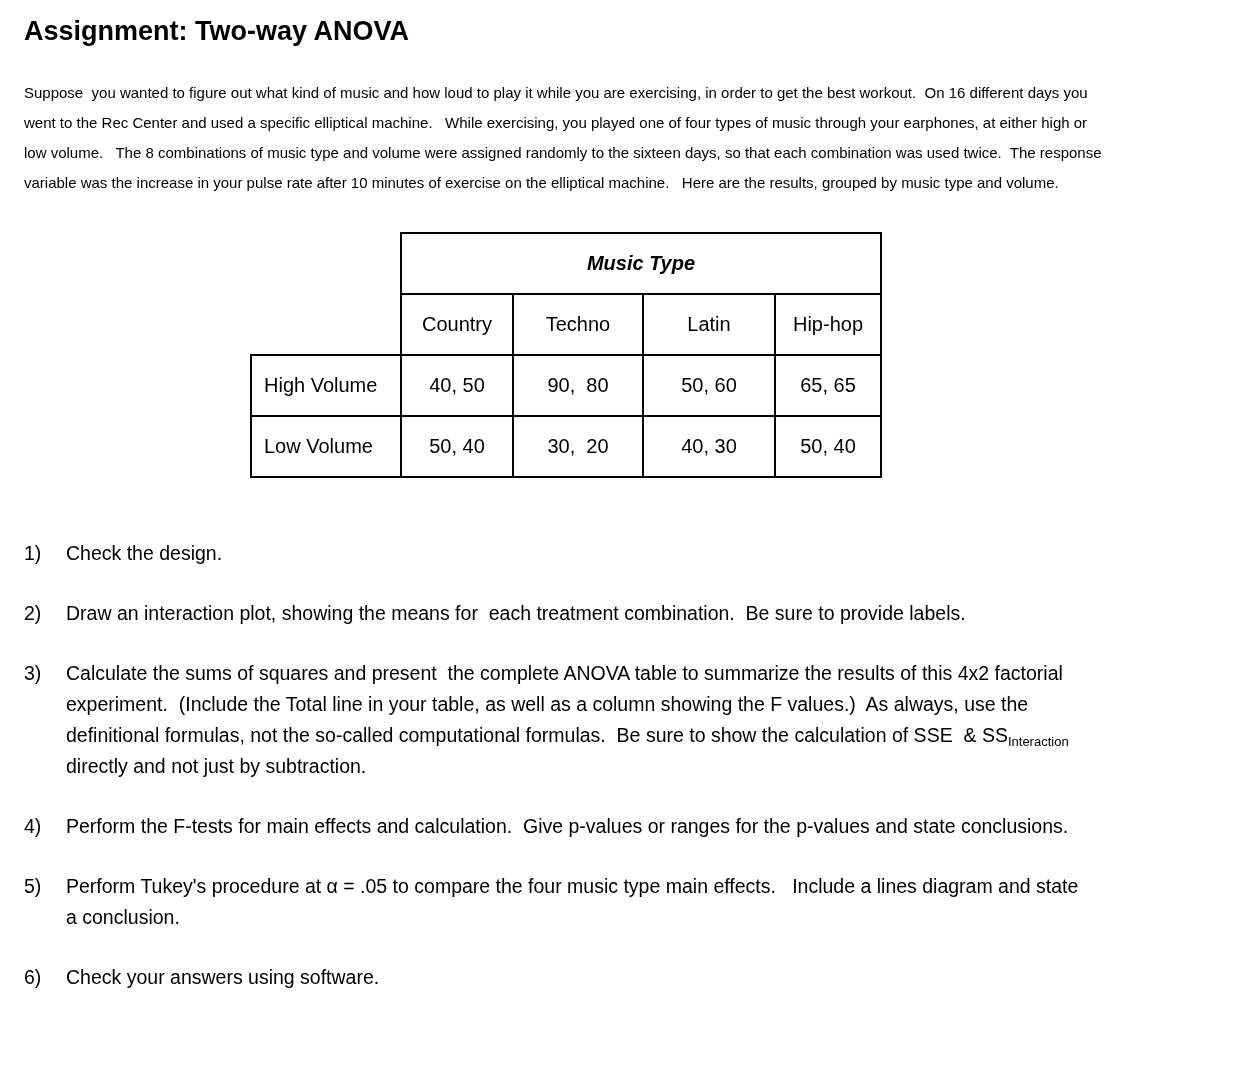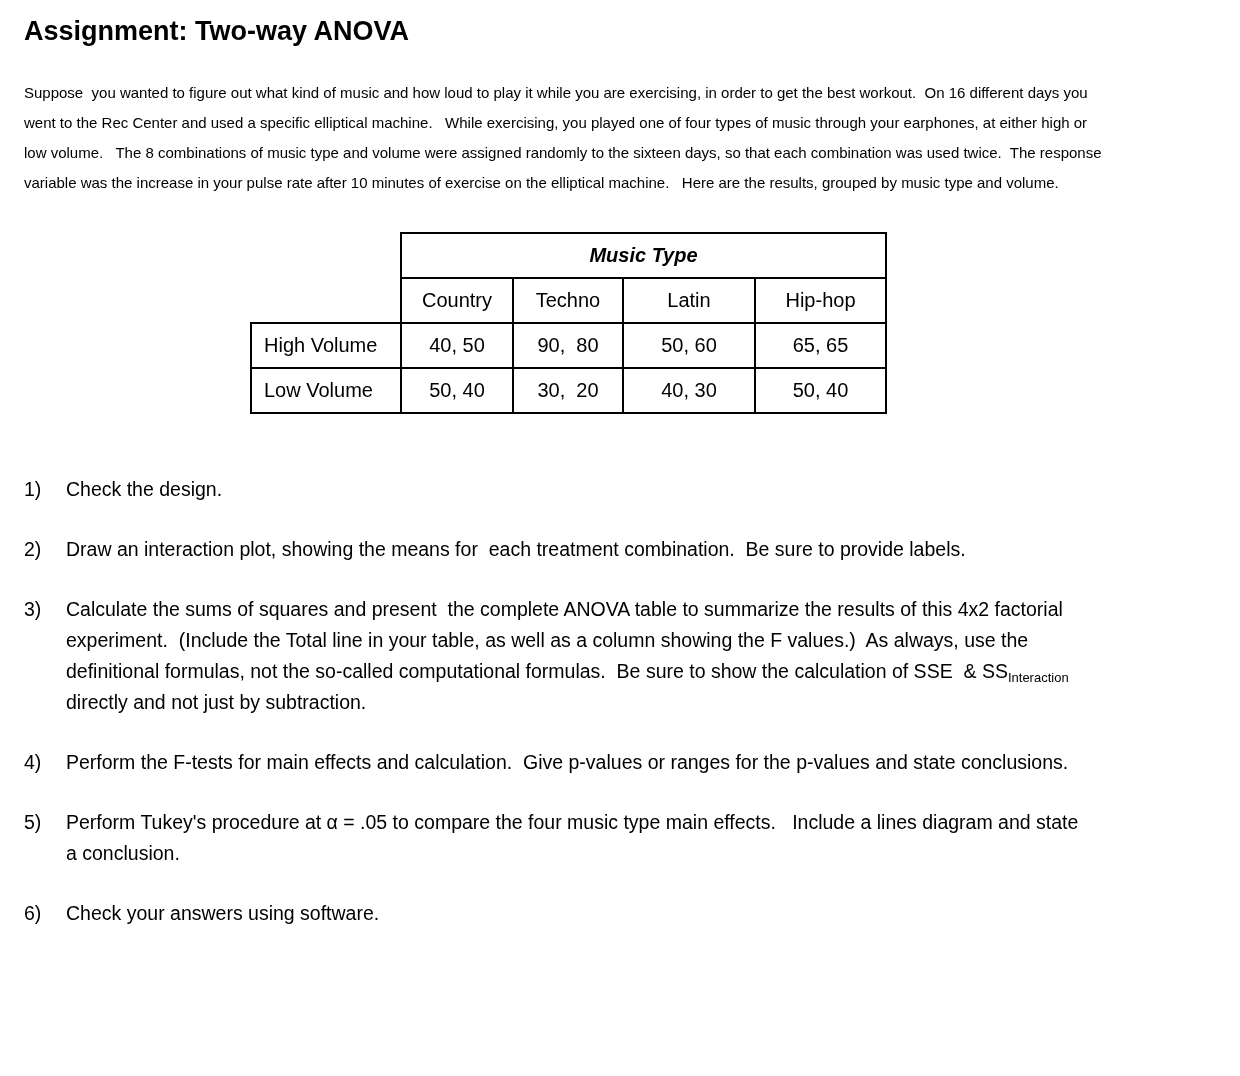--- a/index.html
+++ b/index.html
@@ -33,42 +33,42 @@
   }
   .results-table {
     border-collapse: collapse;
     margin: 34px 0 0 226px;
     font-size: 20px;
     table-layout: fixed;
   }
   .results-table td {
     border: 2px solid #000;
     text-align: center;
-    padding: 10px 8px;
+    padding: 18px 8px;
     height: 29px;
     white-space: pre;
     box-sizing: border-box;
   }
   .results-table td.blank {
     border: none;
     background: transparent;
   }
   .results-table td.span-head {
     font-style: italic;
     font-weight: 600;
   }
   .results-table td.row-label {
     text-align: left;
     padding-left: 12px;
     width: 150px;
   }
   .col-country { width: 112px; }
-  .col-techno  { width: 110px; }
+  .col-techno  { width: 130px; }
   .col-latin   { width: 132px; }
-  .col-hiphop  { width: 131px; border-radius: 7px; }
+  .col-hiphop  { width: 106px; border-radius: 7px; }
   .questions {
     margin-top: 60px;
   }
   .q-item {
     display: flex;
     margin-bottom: 29px;
     font-size: 19.5px;
     line-height: 31px;
   }
   .q-num {

